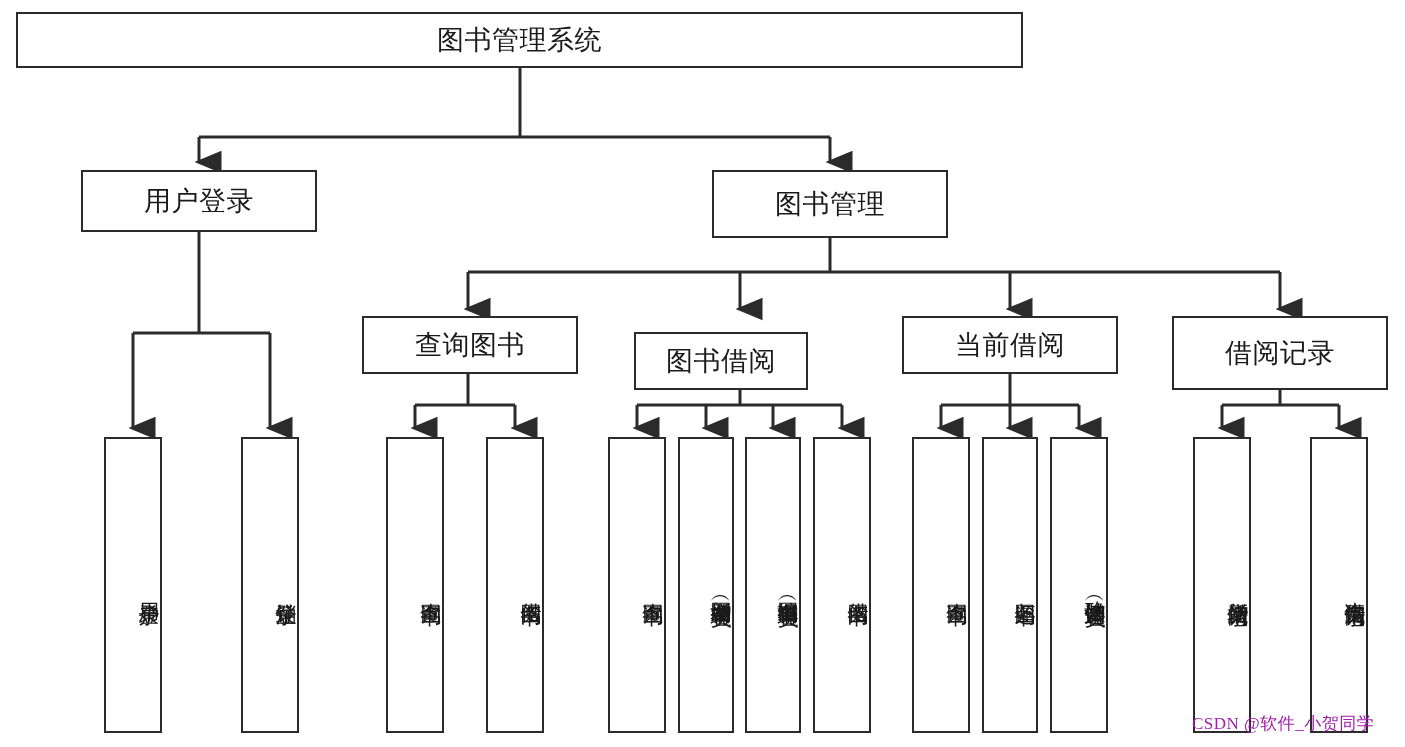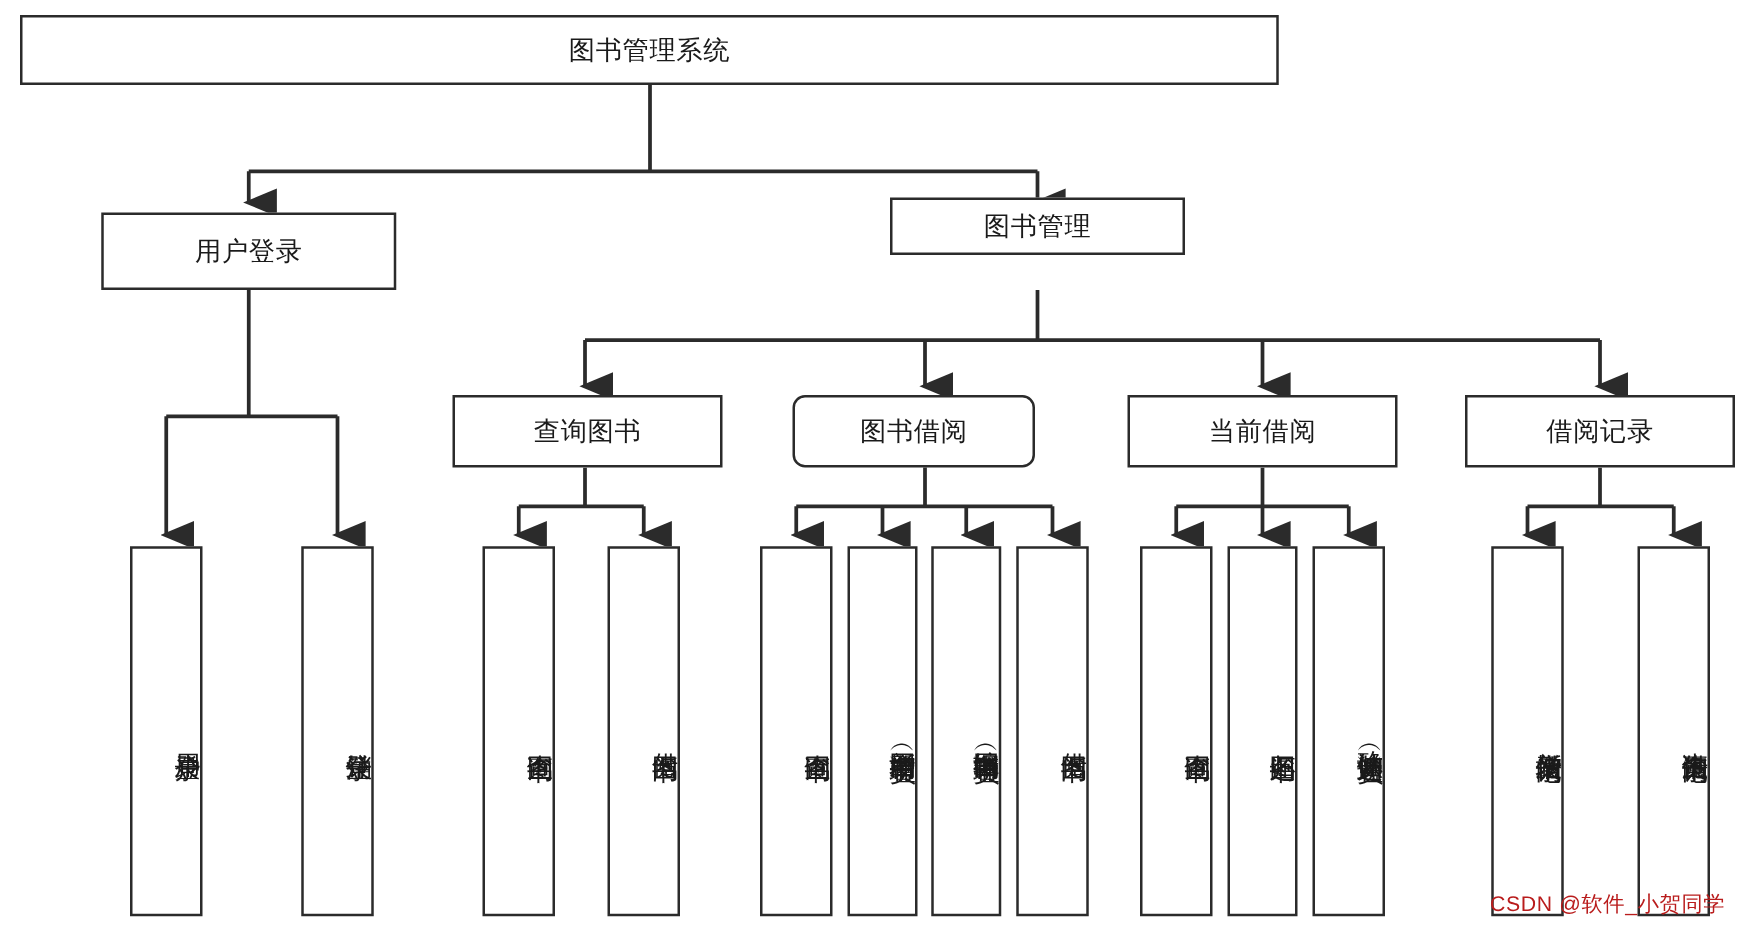--- a/index.html
+++ b/index.html
@@ -27,21 +27,21 @@
   .node {
     position: absolute;
     border: 2px solid #2b2b2b;
     background: #ffffff;
     display: flex;
     align-items: center;
     justify-content: center;
     color: #1a1a1a;
   }
   .node.horiz {
-    font-size: 21px;
+    font-size: 27px;
     letter-spacing: 0.5px;
   }
   .node.vert {
     writing-mode: vertical-rl;
     text-orientation: upright;
     font-size: 21px;
     padding-top: 6px;
     align-items: flex-start;
     justify-content: center;
     line-height: 1.05;
@@ -50,23 +50,24 @@
     writing-mode: vertical-rl;
     text-orientation: upright;
     display: block;
     letter-spacing: 1px;
   }
   #watermark {
     position: absolute;
     left: 1192px;
     top: 712px;
     font-size: 17px;
-    color: #b91c1c;
+    color: #a21caf;
     white-space: nowrap;
     letter-spacing: 0.5px;
+    font-family: Liberation Serif, serif;
   }
 </style>
 </head>
 <body>
 
 <div id="stage">
 
   <svg id="edges" viewBox="0 0 1405 747" width="1405" height="747">
     <defs>
       <marker id="arrow" viewBox="0 0 12 12" refX="6" refY="10" markerWidth="9" markerHeight="9" orient="auto-start-reverse">
@@ -118,34 +119,34 @@
     </g>
   </svg>
 
   <div class="node horiz" style="left:16px; top:12px; width:1007px; height:56px;">
     <span>图书管理系统</span>
   </div>
 
   <div class="node horiz" style="left:81px; top:170px; width:236px; height:62px;">
     <span>用户登录</span>
   </div>
-  <div class="node horiz" style="left:712px; top:158px; width:236px; height:46px;">
+  <div class="node horiz" style="left:712px; top:170px; width:236px; height:68px;">
     <span>图书管理</span>
   </div>
 
   <div class="node horiz" style="left:362px; top:316px; width:216px; height:58px;">
     <span>查询图书</span>
   </div>
-  <div class="node horiz" style="left:634px; top:316px; width:194px; height:58px;border-radius:10px;">
+  <div class="node horiz" style="left:634px; top:332px; width:174px; height:58px;">
     <span>图书借阅</span>
   </div>
   <div class="node horiz" style="left:902px; top:316px; width:216px; height:58px;font-family:Liberation Mono, monospace;">
     <span>当前借阅</span>
   </div>
-  <div class="node horiz" style="left:1172px; top:316px; width:216px; height:58px;">
+  <div class="node horiz" style="left:1172px; top:316px; width:216px; height:74px;">
     <span>借阅记录</span>
   </div>
 
   <div class="node vert" style="left:104px; top:437px; width:58px; height:296px;">
     <span class="vtext">用户登录</span>
   </div>
   <div class="node vert" style="left:241px; top:437px; width:58px; height:296px;">
     <span class="vtext">注销登录</span>
   </div>
 

